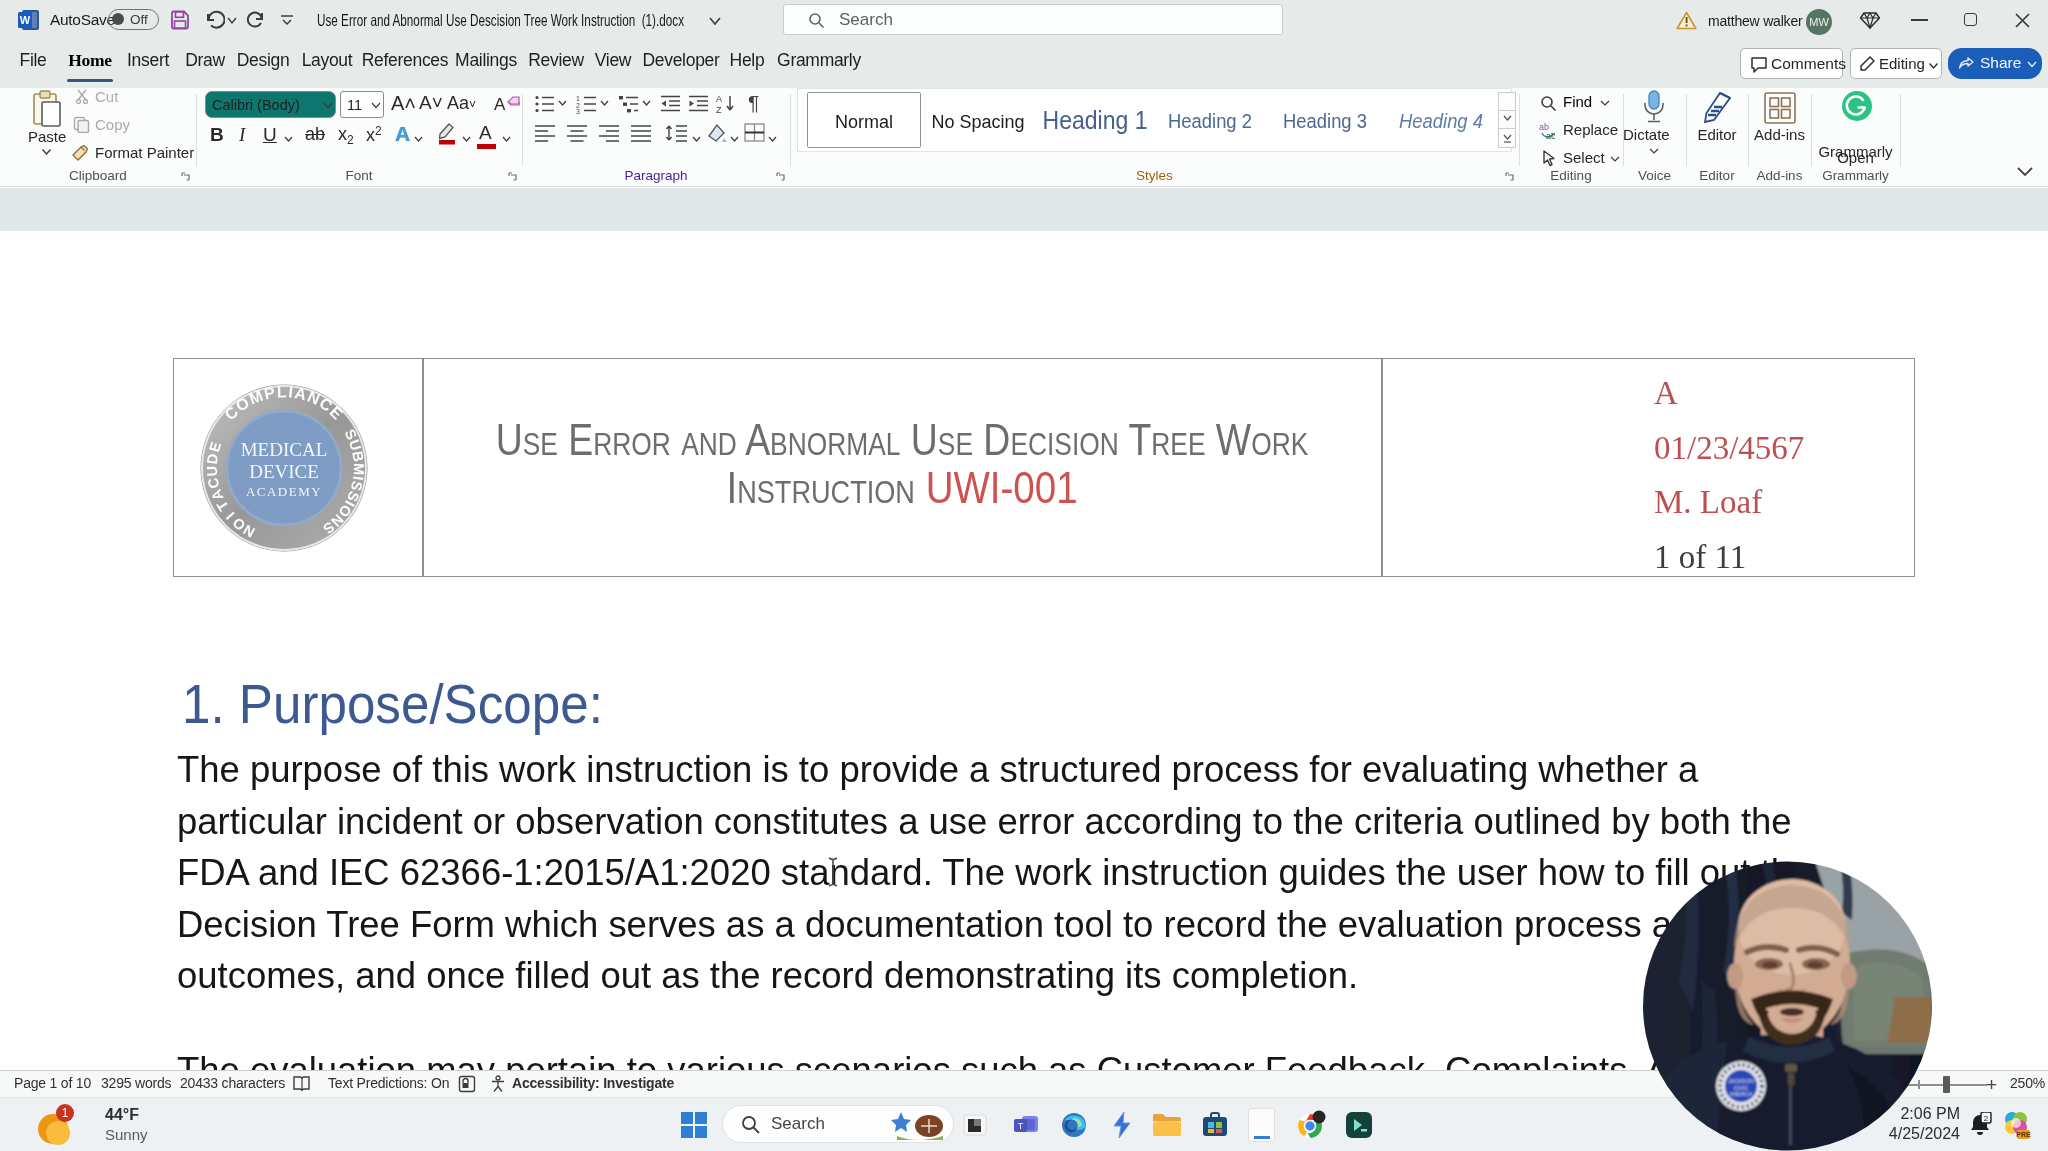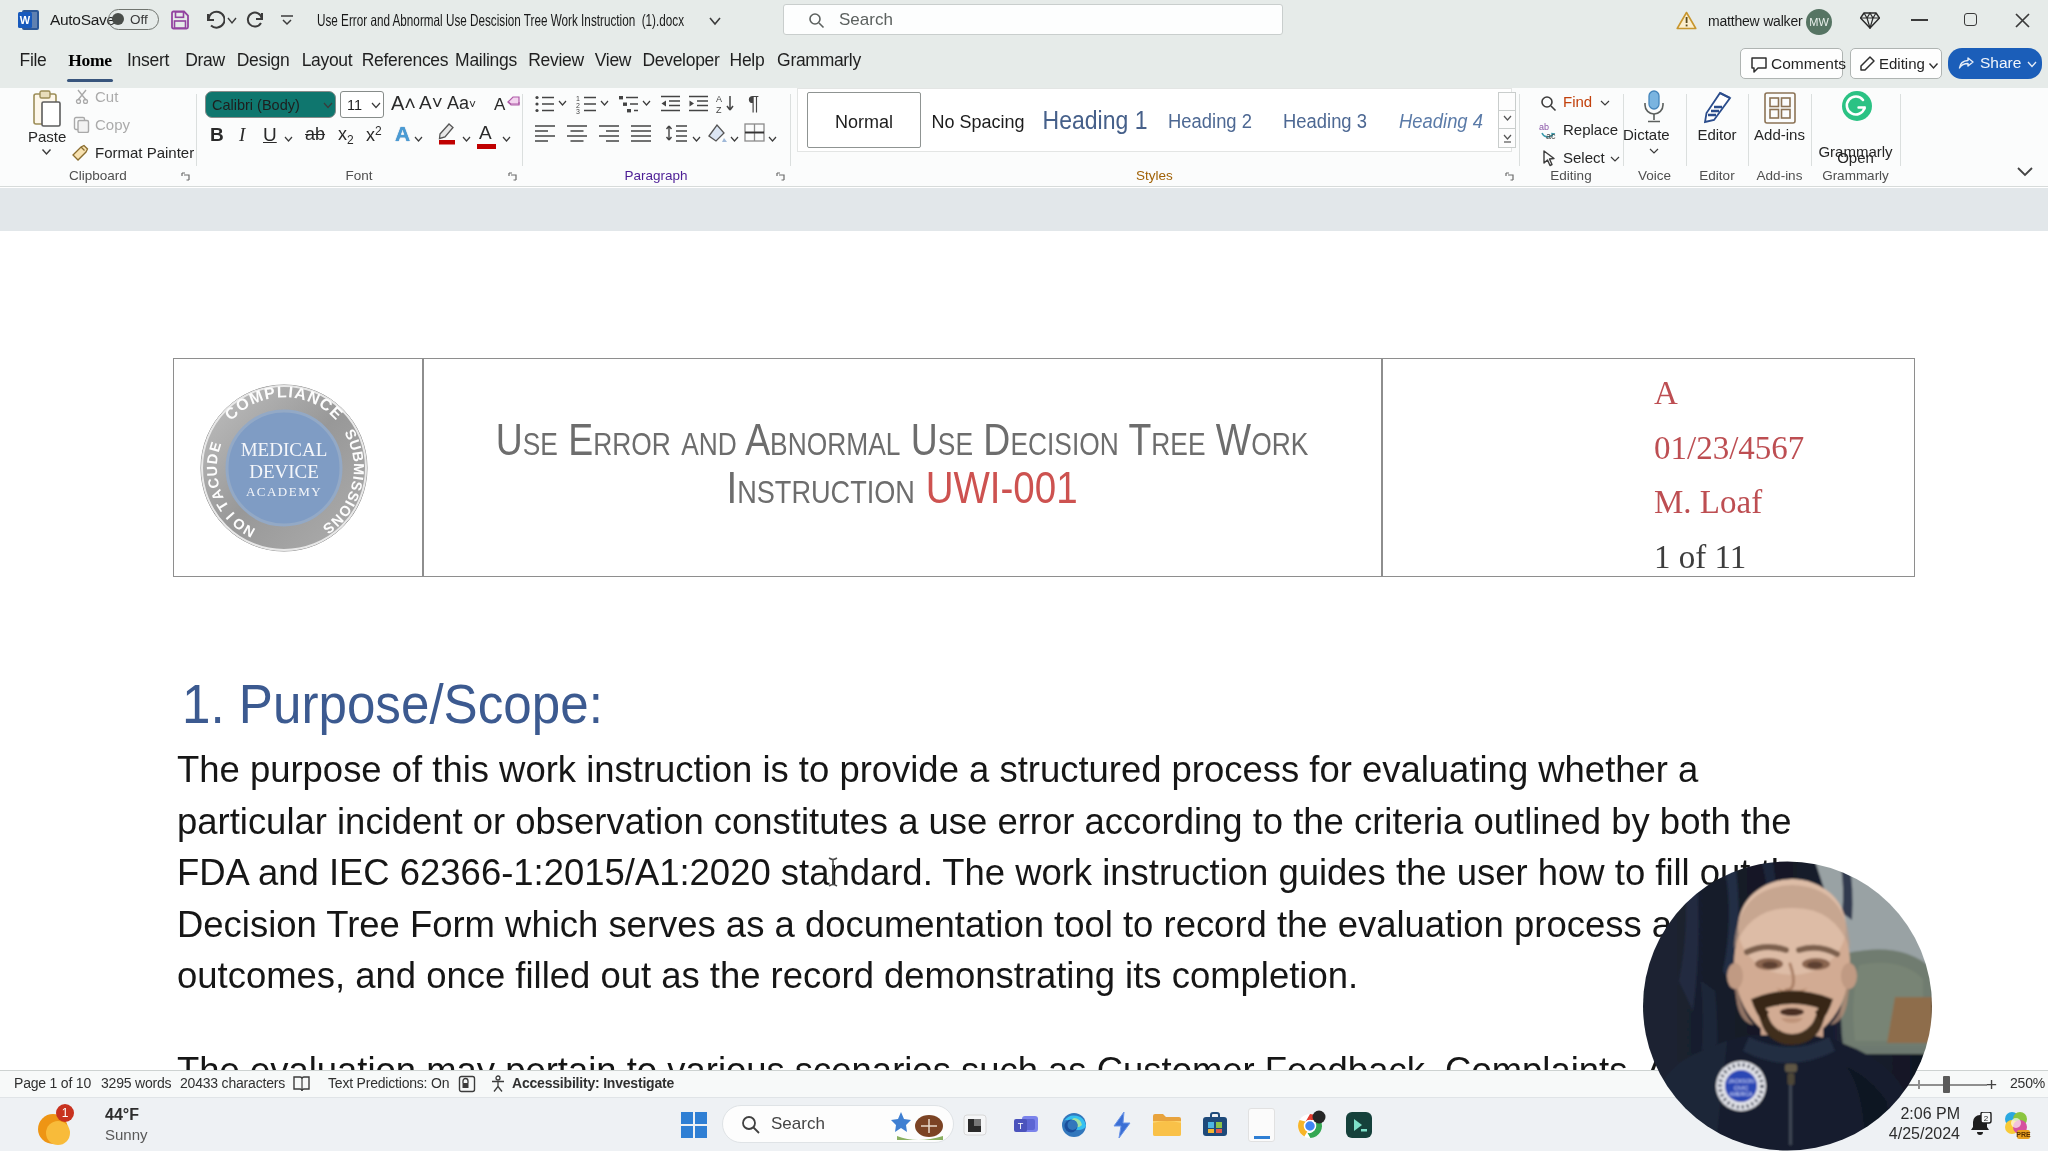--- a/index.html
+++ b/index.html
@@ -331,21 +331,21 @@
     <svg class="abs" style="left:4px;top:41px;" width="9" height="10" viewBox="0 0 9 10">
         <path d="M1 1 L4.5 5 L8 1" fill="none" stroke="#555" stroke-width="1.2"></path>
         <path d="M1 8 h7" stroke="#555" stroke-width="1.2"></path>
       </svg>
   </div>
 
   <svg class="abs" style="left:1540px;top:7px;" width="17" height="17" viewBox="0 0 17 17">
     <circle cx="7" cy="7" r="5" fill="none" stroke="#3c3c3c" stroke-width="1.6"></circle>
     <path d="M11 11 L15.5 15.5" stroke="#3c3c3c" stroke-width="1.6"></path>
   </svg>
-  <div class="abs" style="left:1563px;top:5px;font-size:15px;color:#c2410c;">Find</div>
+  <div class="abs" style="left:1563px;top:5px;font-size:15px;color:#000000;">Find</div>
   <svg class="abs" style="left:1600px;top:12px;" width="10" height="7" viewBox="0 0 10 7">
       <path d="M1 1 L5 5 L9 1" fill="none" stroke="#3b3b3b" stroke-width="1.2"></path>
     </svg>
   <svg class="abs" style="left:1539px;top:34px;" width="18" height="18" viewBox="0 0 18 18">
     <text x="0" y="8" font-size="9" fill="#8a56a8" font-family="Liberation Sans">ab</text>
     <path d="M3 11 a6 6 0 0 0 10 2" fill="none" stroke="#3a9bac" stroke-width="1.5"></path>
     <path d="M13.5 14.5 l-0.5 -3 l3 0.5" fill="none" stroke="#3a9bac" stroke-width="1.4"></path>
     <text x="7" y="17" font-size="9" fill="#3c3c3c" font-family="Liberation Sans">ac</text>
   </svg>
   <div class="abs" style="left:1563px;top:33px;font-size:15px;color:#262626;">Replace</div>

